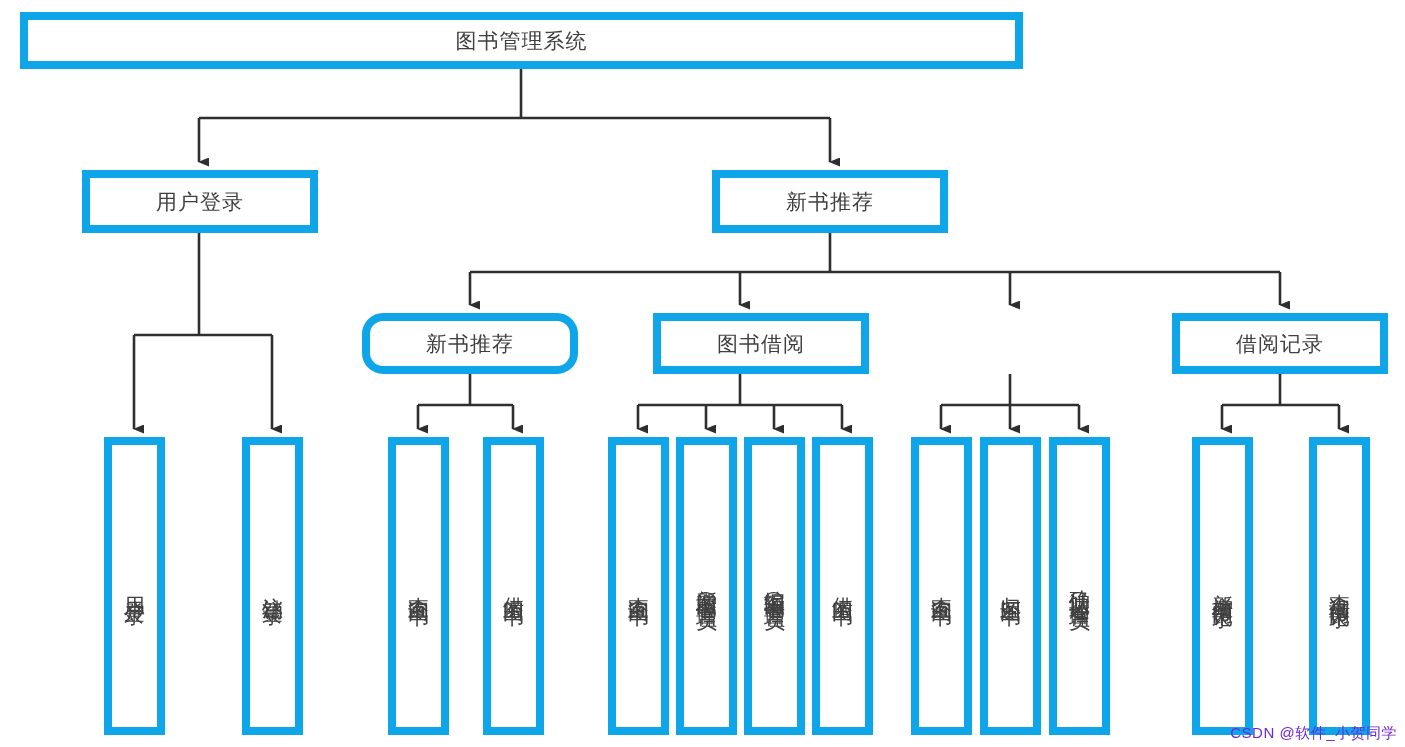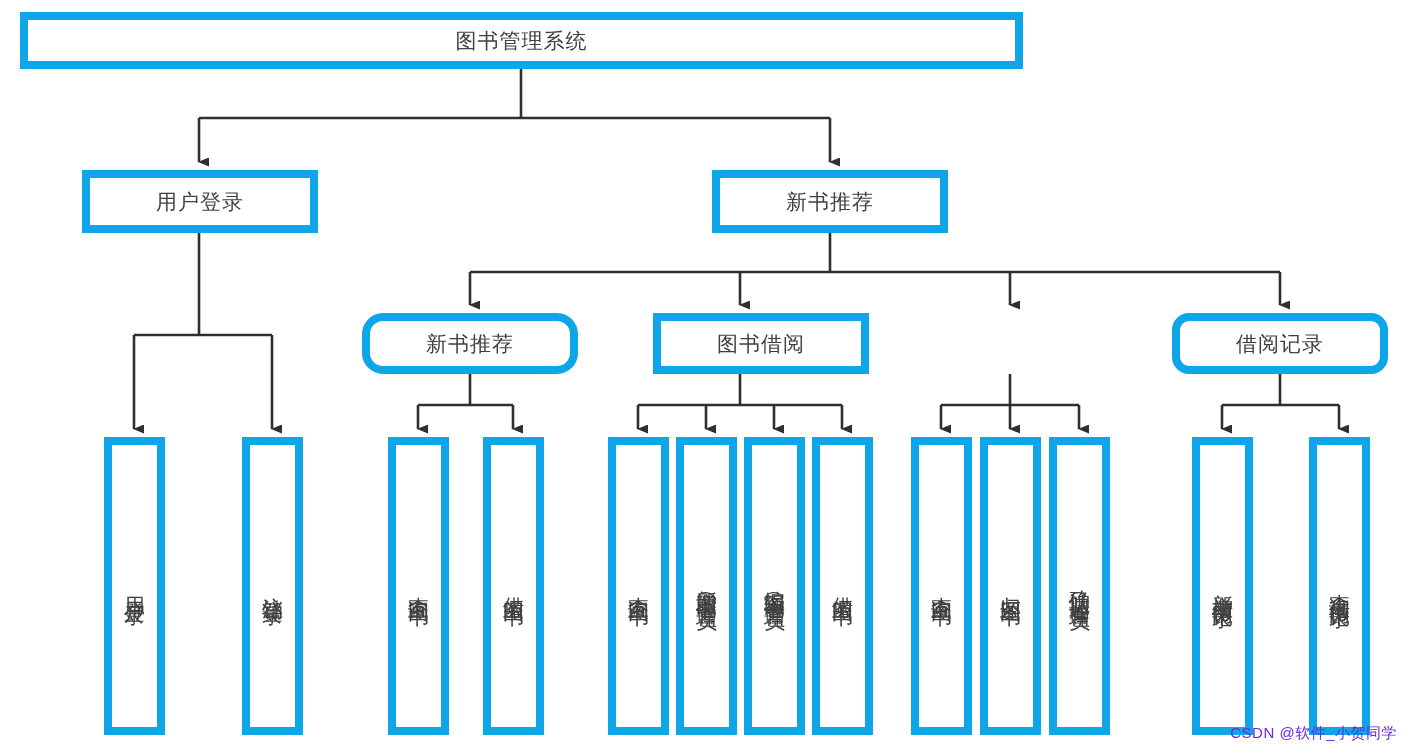--- a/index.html
+++ b/index.html
@@ -124,21 +124,21 @@
 
   <div class="node horiz" style="left:82px; top:170px; width:236px; height:63px;">用户登录</div>
 
   <div class="node horiz" style="left:712px; top:170px; width:236px; height:63px;">新书推荐</div>
 
   <div class="node horiz" style="left:362px; top:313px; width:216px; height:61px;border-radius:21px;">新书推荐</div>
 
   <div class="node horiz" style="left:632px; top:313px; width:216px; height:61px;margin-left:21px;">图书借阅</div>
 
 
-  <div class="node horiz" style="left:1172px; top:313px; width:216px; height:61px;border-radius:17px;">借阅记录</div>
+  <div class="node horiz" style="left:1172px; top:313px; width:216px; height:61px;">借阅记录</div>
 
   <div class="node vert" style="left:104px; top:437px; width:61px; height:298px;">用户登录</div>
 
   <div class="node vert" style="left:242px; top:437px; width:61px; height:298px;">注销登录</div>
 
   <div class="node vert" style="left:388px; top:437px; width:61px; height:298px;">查询图书</div>
 
   <div class="node vert" style="left:483px; top:437px; width:61px; height:298px;">借阅图书</div>
 
   <div class="node vert" style="left:608px; top:437px; width:61px; height:298px;">查询图书</div>

